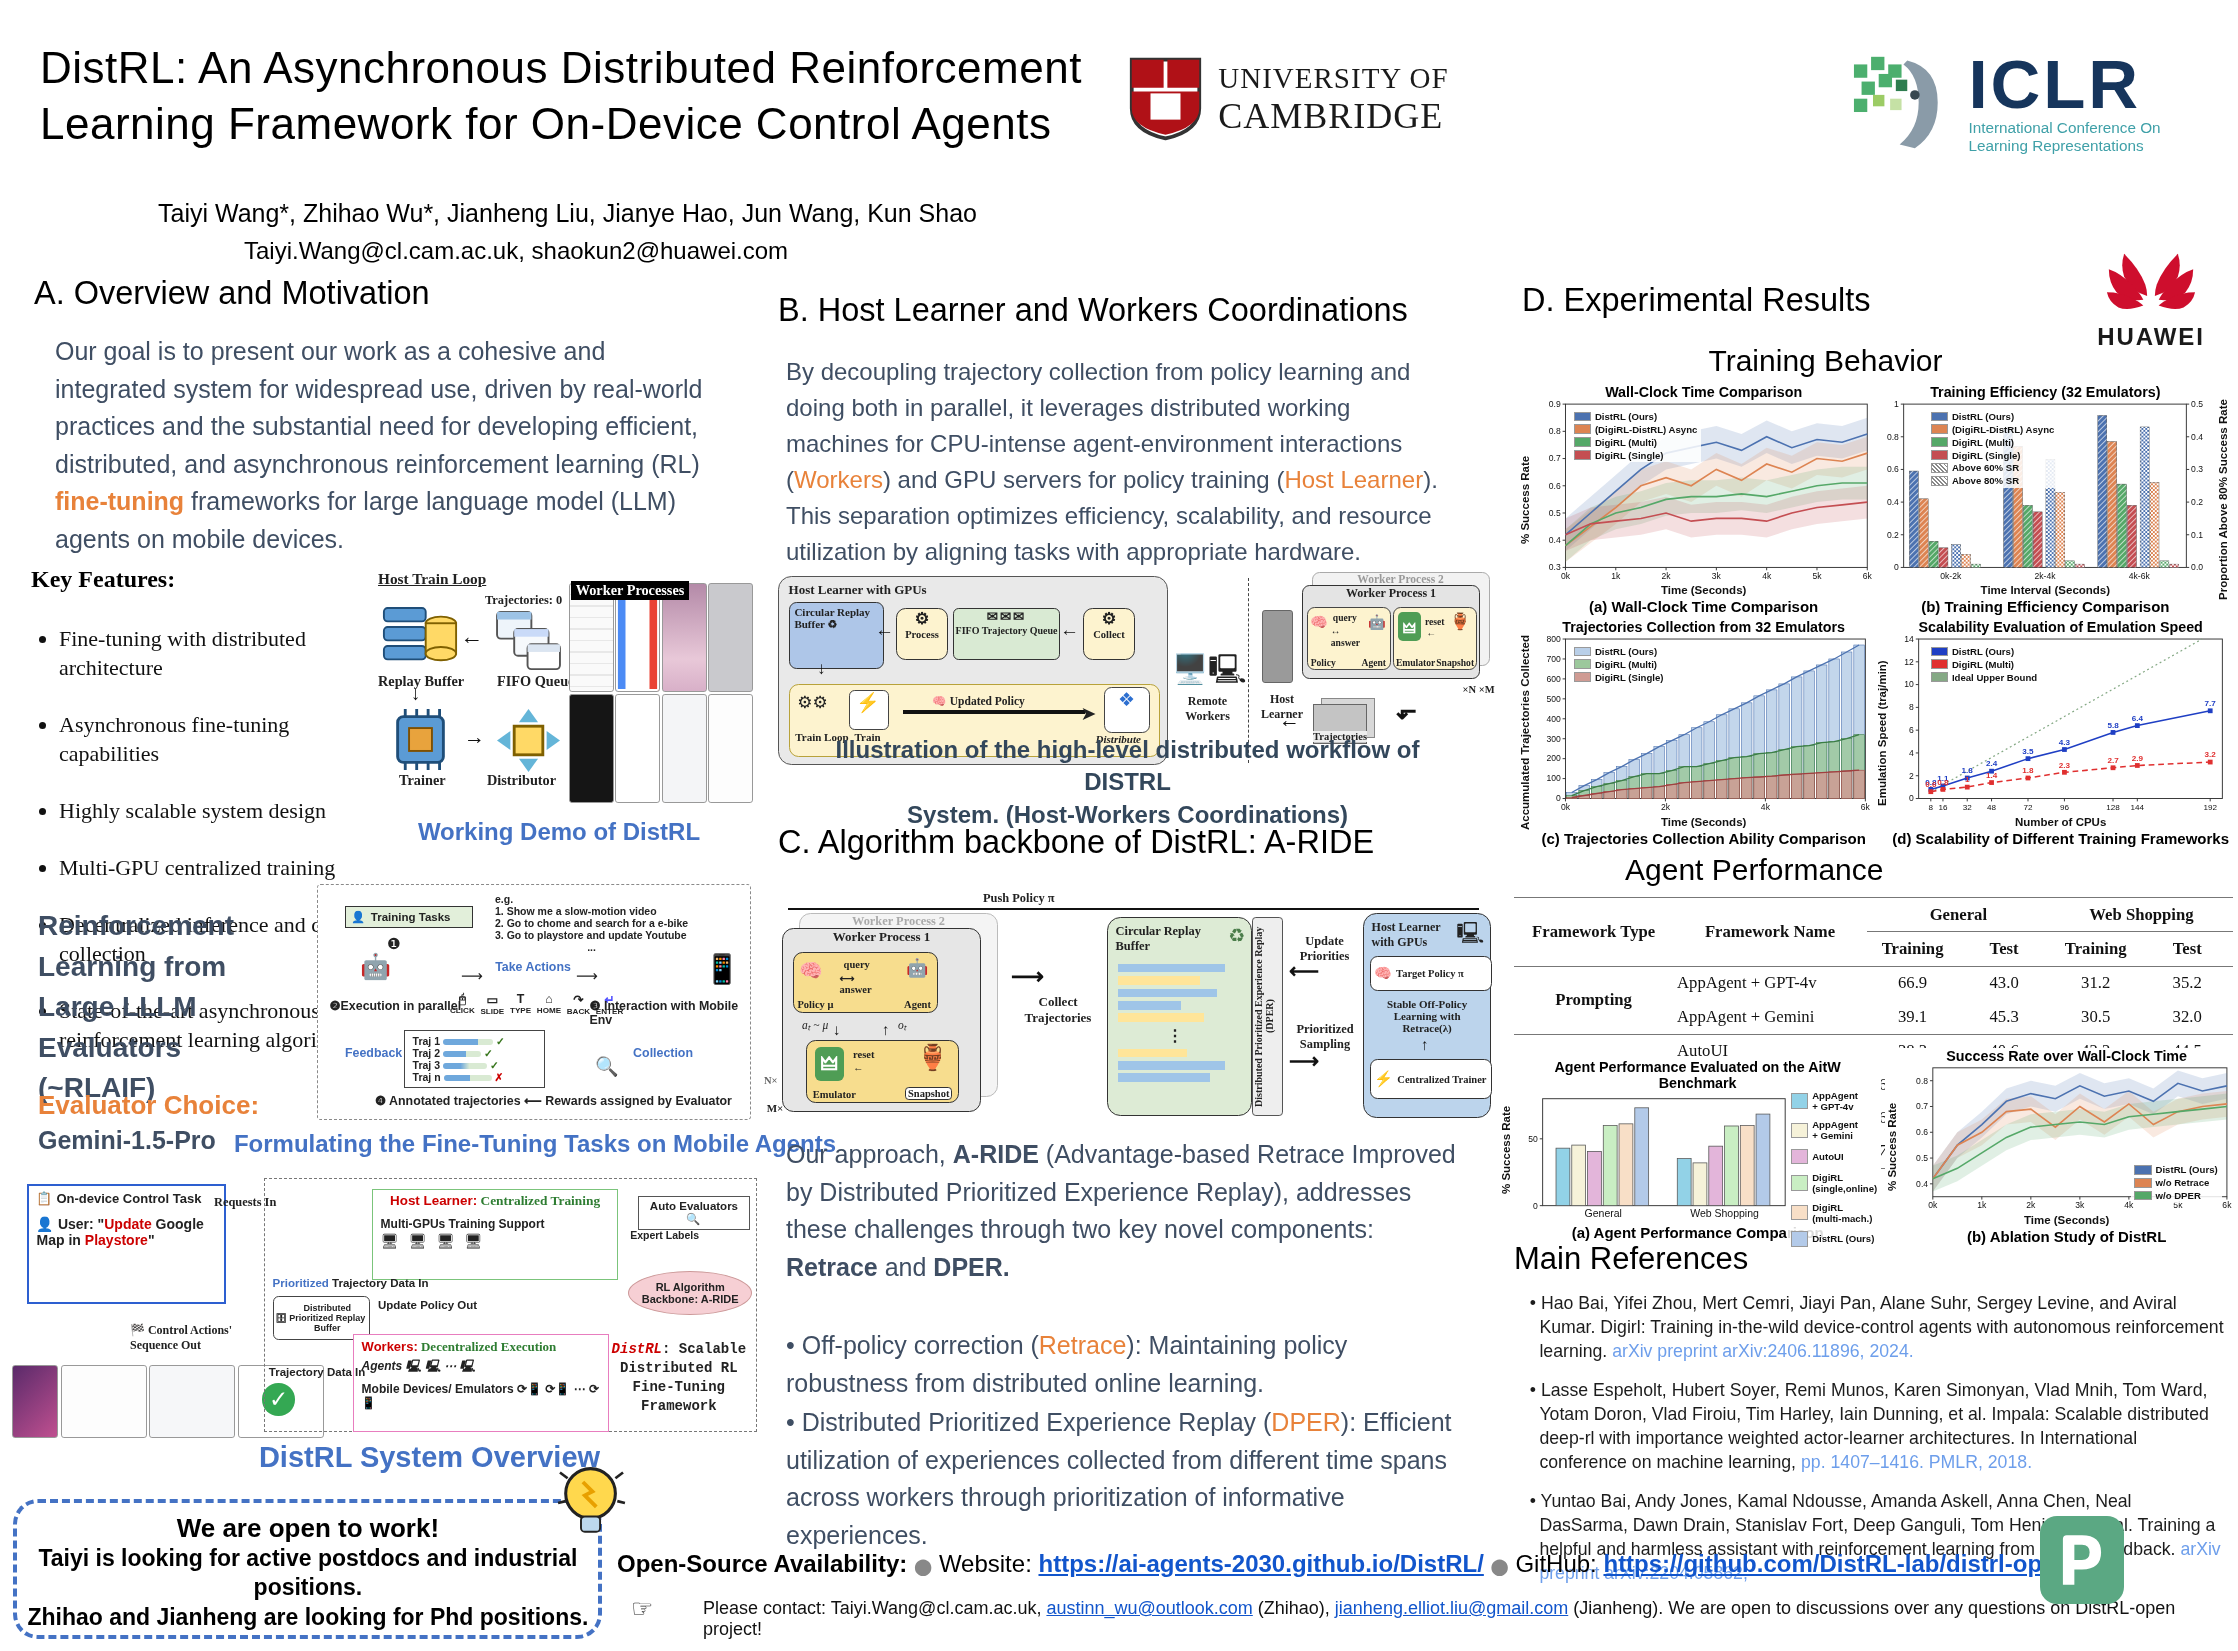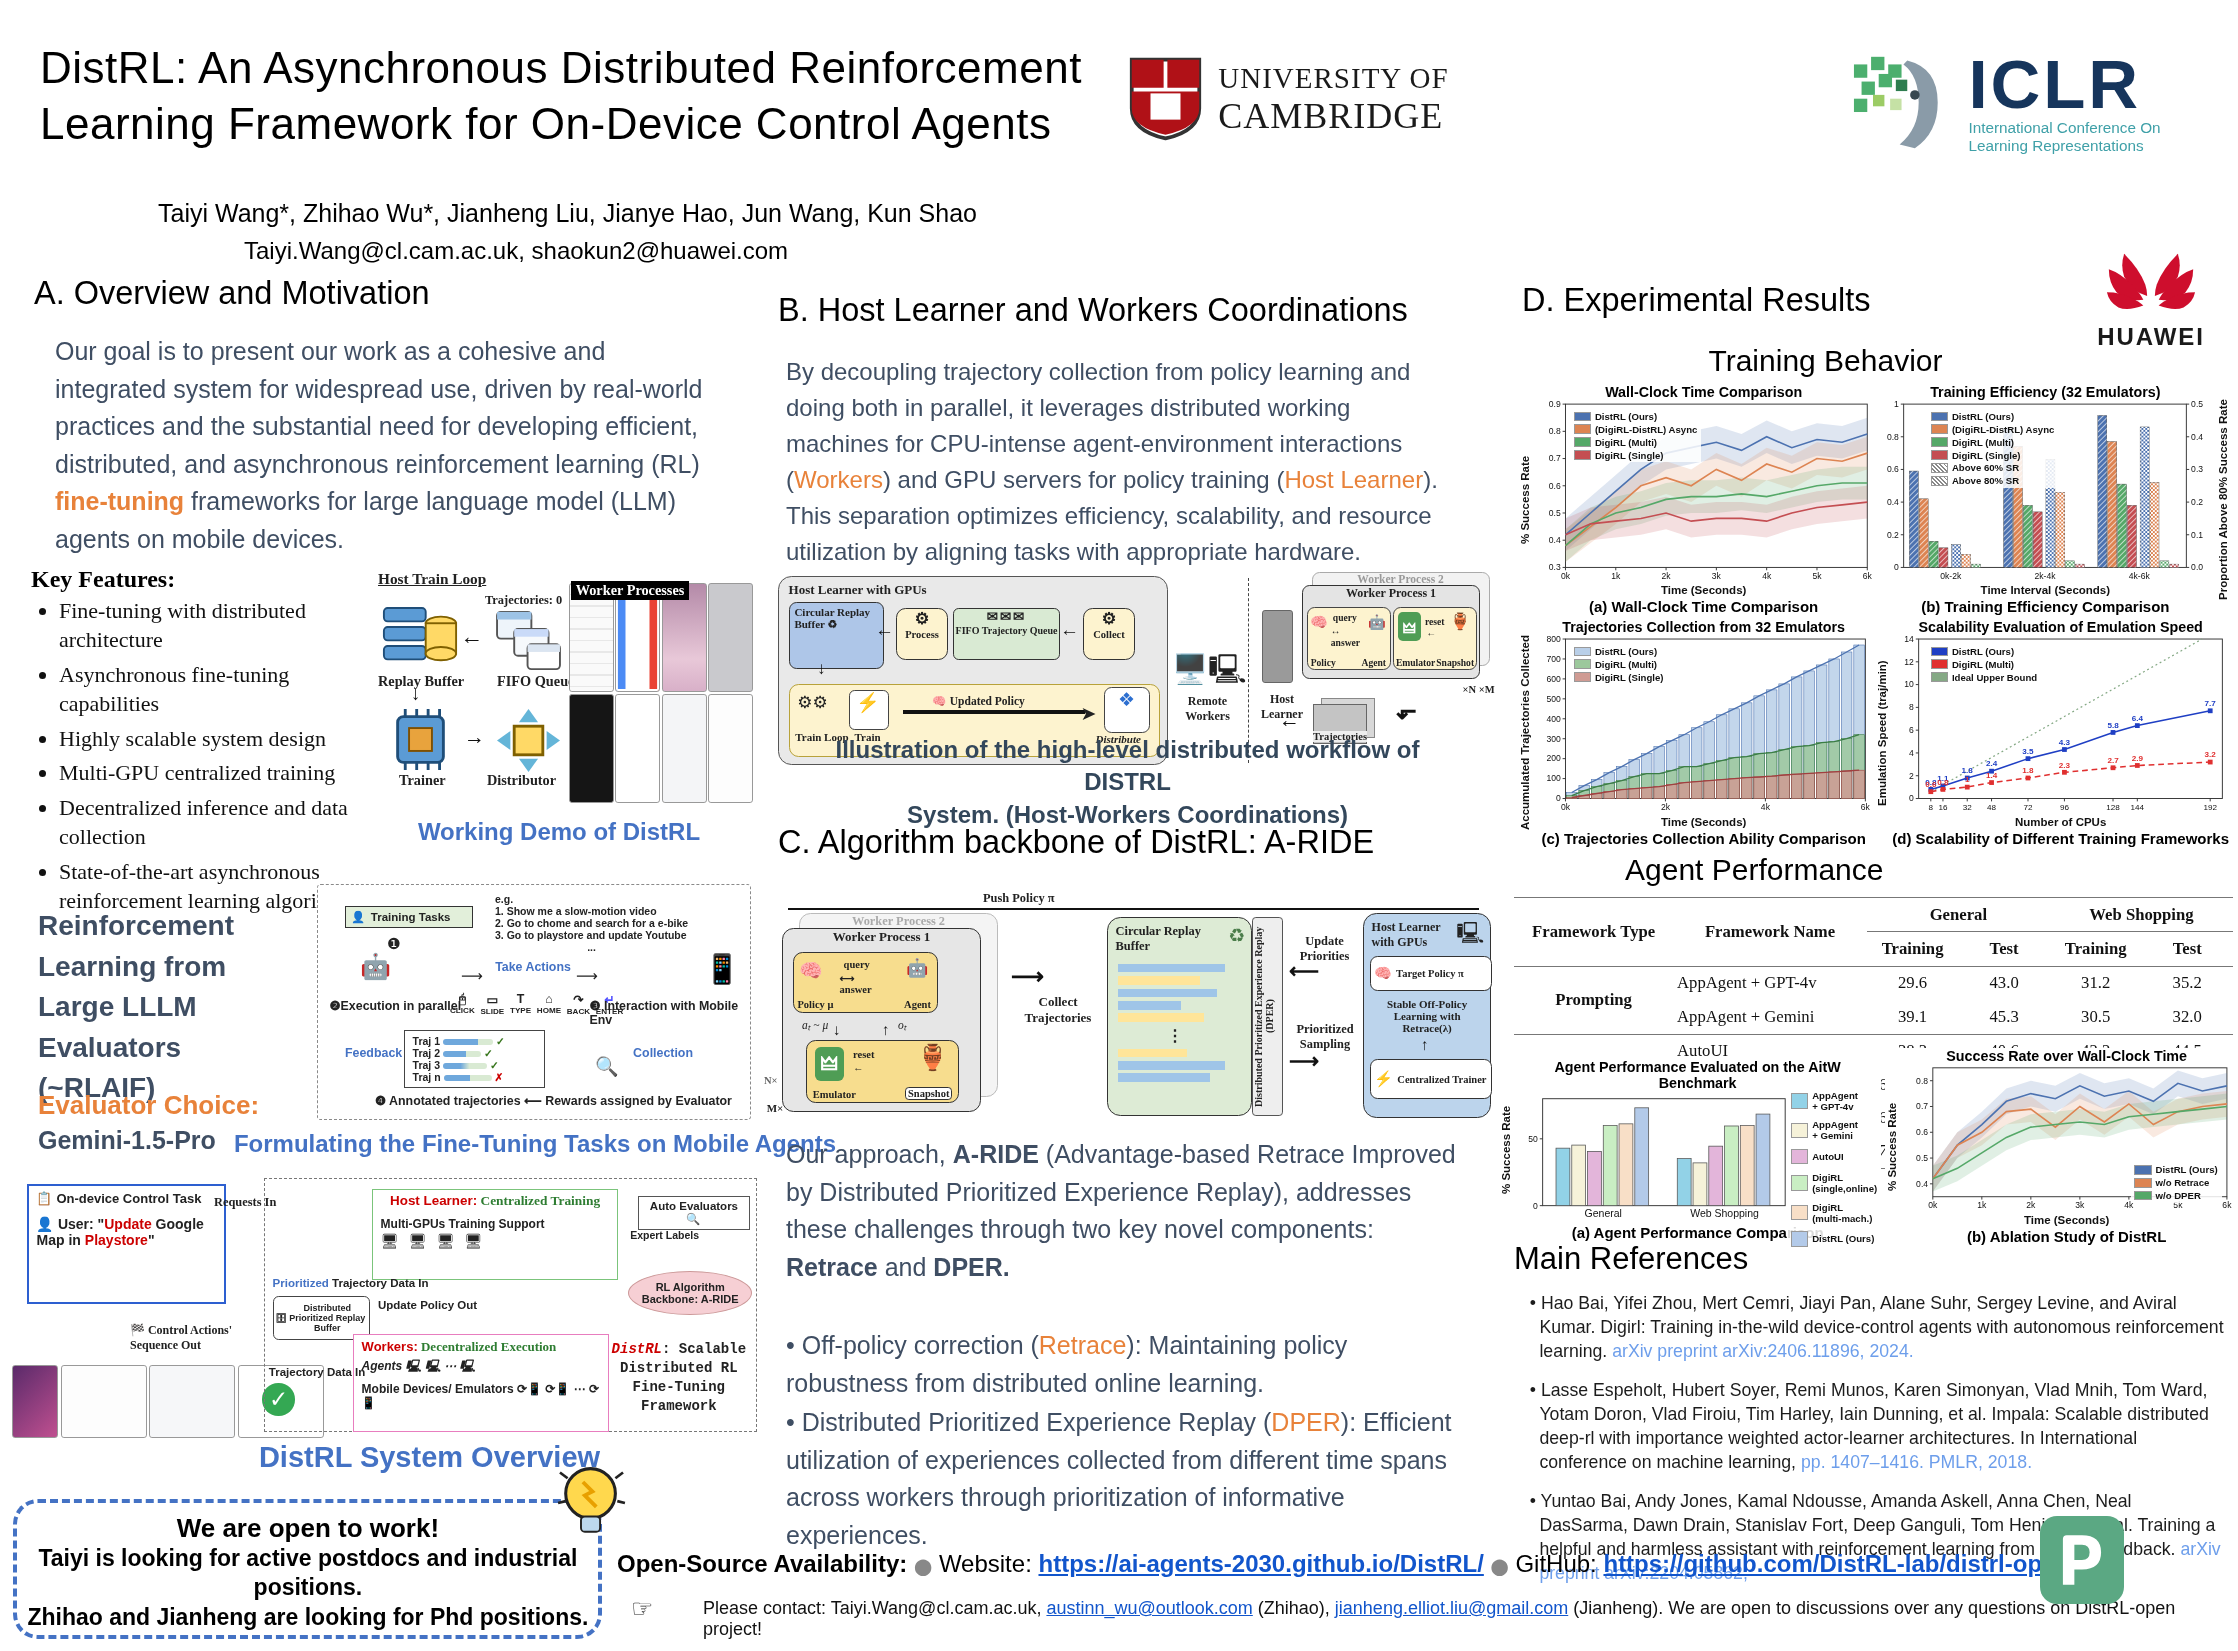--- a/index.html
+++ b/index.html
@@ -7,21 +7,21 @@
           font-family:"Liberation Sans",sans-serif;color:#222;}
   .abs{position:absolute;}
   .title{font-size:44px;line-height:1.28;color:#000;letter-spacing:0.5px;}
   .authors{font-size:25px;color:#000;}
   .emails{font-size:24px;color:#000;}
   .sec-head{font-size:32.5px;color:#000;}
   .body-p{font-size:25px;line-height:1.5;color:#3f4e63;}
   .orange{color:#e8823a;}
   .kf-head{font-family:"Liberation Serif",serif;font-weight:bold;font-size:24px;color:#000;}
   .kf-list{font-family:"Liberation Serif",serif;font-size:22px;color:#111;line-height:1.32;}
-  .kf-list li{margin-bottom:5.7px;}
+  .kf-list li{margin-bottom:5.7px;margin-top:28px;}
   .blue-cap{color:#4472c4;font-weight:bold;}
   .navy-cap{color:#33475b;font-weight:bold;}
   .rlaif{font-size:28px;font-weight:bold;color:#3f4e63;line-height:1.45;}
   .figbox{border:1.9px dashed #8a8a8a;border-radius:3.8px;background:#fff;}
   .diag-label{font-family:"Liberation Serif",serif;font-weight:bold;}
   .node{border:1.9px solid #333;border-radius:9.6px;background:#fdf3cf;}
   .gray-panel{background:#e9e9e9;border:1.9px solid #555;border-radius:13.4px;}
   table.perf{border-collapse:collapse;font-family:"Liberation Serif",serif;font-size:16.7px;color:#111;width:100%;}
   table.perf th,table.perf td{padding:6.7px 3.8px;text-align:center;font-weight:normal;}
   table.perf .thick{border-top:1.9px solid #777;}
@@ -877,21 +877,21 @@
           <th style="font-weight:bold;">Training</th>
           <th style="font-weight:bold;">Test</th>
           <th style="font-weight:bold;">Training</th>
           <th style="font-weight:bold;">Test</th>
         </tr>
       </thead>
       <tbody>
         <tr style="border-top:1.4px solid #777;">
           <td rowspan="2" style="font-weight:bold;">Prompting</td>
           <td style="text-align:left;">AppAgent + GPT-4v</td>
-          <td>29.6</td>
+          <td>66.9</td>
             <td>43.0</td>
             <td>31.2</td>
             <td>35.2</td>
         </tr>
         <tr>
           <td style="text-align:left;">AppAgent + Gemini</td>
           <td>39.1</td>
             <td>45.3</td>
             <td>30.5</td>
             <td>32.0</td>

